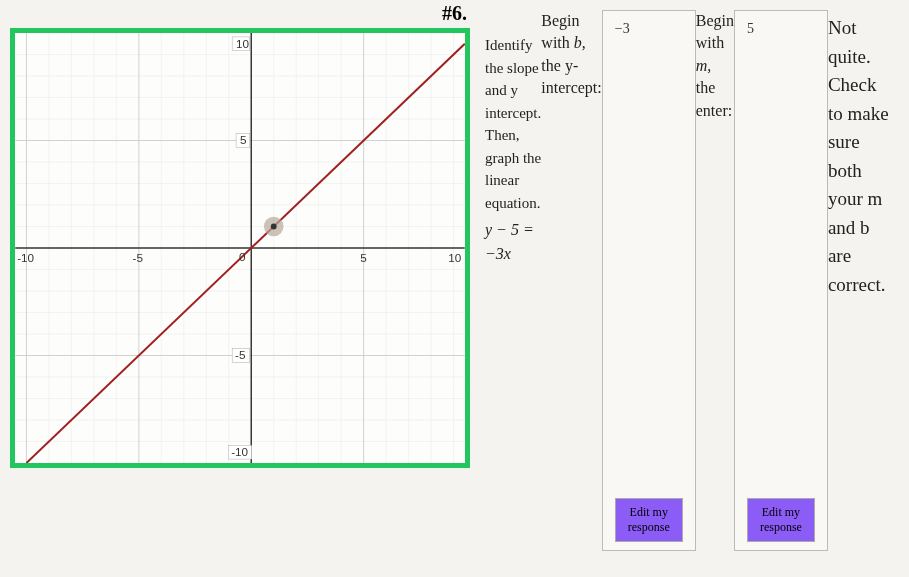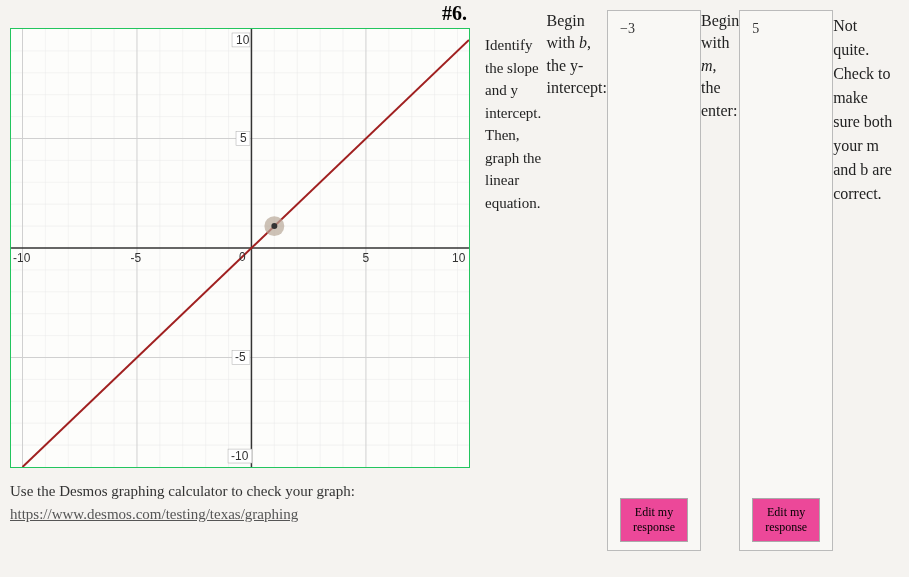--- a/index.html
+++ b/index.html
@@ -36,21 +36,21 @@
       position: absolute;
       top: 2px;
       left: 0;
     }
     .graph-container {
       width: 460px;
       height: 440px;
       margin-top: 18px;
       position: relative;
       background: #fdfdfb;
-      border: 1px solid #22c55e;
+      border: 5px solid #22c55e;
     }
     svg.graph {
       width: 100%;
       height: 100%;
       display: block;
     }
     .grid-line { stroke: #d0d0d0; stroke-width: 1; }
     .grid-line-minor { stroke: #e8e8e8; stroke-width: 0.5; }
     .axis-line { stroke: #333; stroke-width: 1.5; }
     .plot-line { stroke: #a02020; stroke-width: 2; }
@@ -97,29 +97,29 @@
       flex-direction: column;
     }
     .response-value {
       font-size: 14px;
       color: #333;
       flex: 1;
     }
     .edit-button {
       align-self: flex-end;
       border: 1px solid #aaa;
-      background: #ec4899;
+      background: #8b5cf6;
       padding: 6px 12px;
       font-size: 12px;
       font-family: inherit;
       cursor: pointer;
       margin-top: 8px;
     }
     .feedback {
-      font-size: 16px;
+      font-size: 19px;
       color: #222;
       line-height: 1.5;
       margin-top: 4px;
     }
     .ital { font-style: italic; }
   </style>
 </head>
 <body>
 
 <div class="title">#6.</div>
@@ -199,29 +199,26 @@
           <rect class="axis-label-box" x="218" y="422" width="24" height="14"></rect>
           <text class="axis-label" x="221" y="433">-10</text>
         </g>
         <text class="axis-label" x="2" y="234">-10</text>
         <text class="axis-label" x="120" y="234">-5</text>
         <text class="axis-label" x="353" y="234">5</text>
         <text class="axis-label" x="443" y="234">10</text>
         <text class="axis-label" x="229" y="233">0</text>
       </svg>
     </div>
-    <div class="below-text">
-      <span>Use the Desmos graphing calculator to check your graph:</span><br>
-      <a class="link" href="#">https://www.desmos.com/testing/texas/graphing</a>
-    </div>
   </div>
 
   <div class="right-panel">
     <div class="instructions">
       <div>Identify the slope and y intercept.  Then, graph the linear equation.</div>
+      <div class="equation">y − 5 = −3x</div>
     </div>
 
     <div class="prompt-text">
       <span>Begin with </span><span class="ital">b</span><span>, the y-intercept:</span><br>
     </div>
 
     <div class="response-box">
       <div class="response-value">−3</div>
       <button class="edit-button">Edit my response</button>
     </div>

